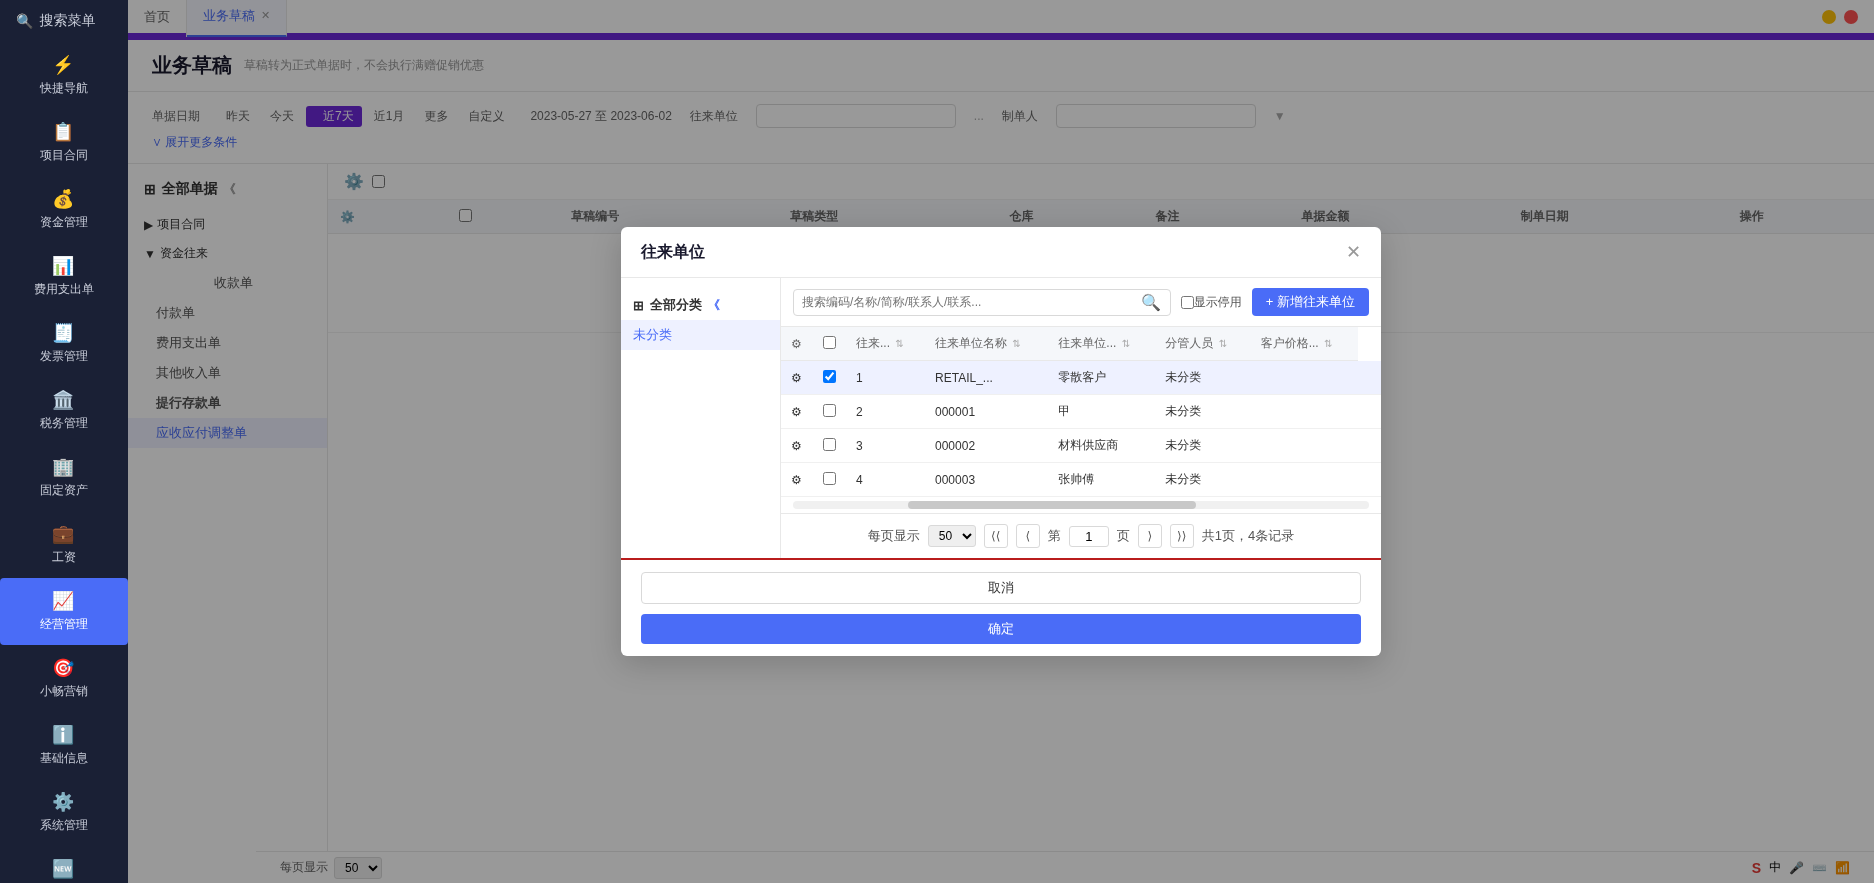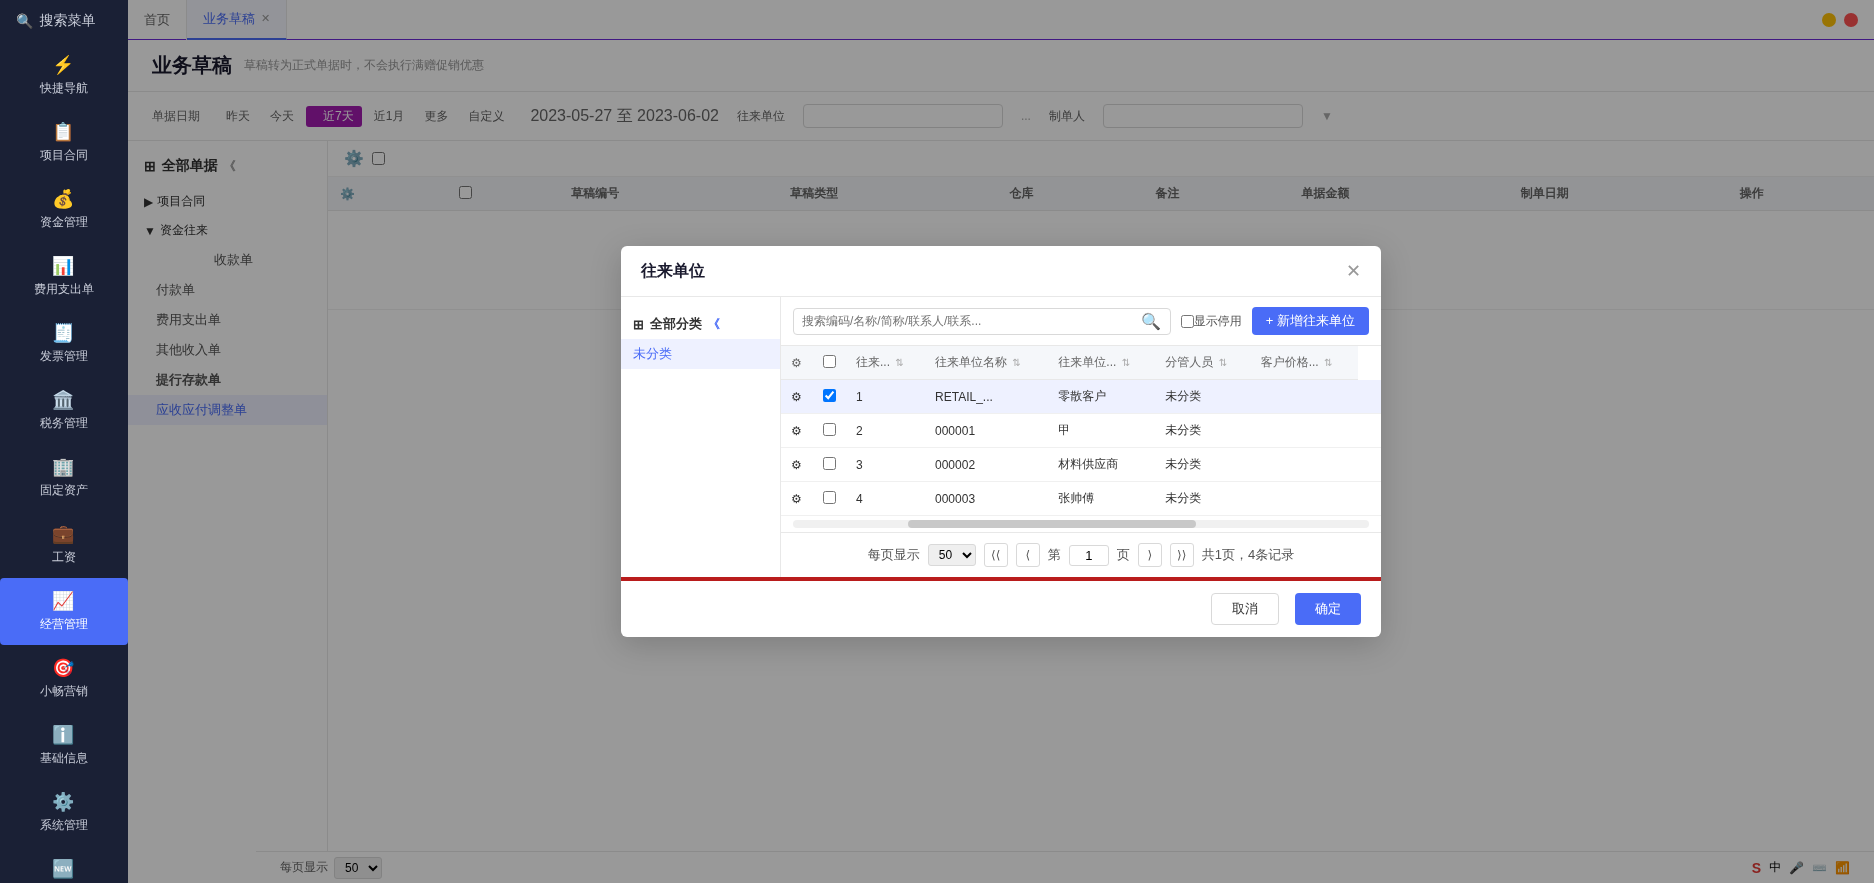--- a/index.html
+++ b/index.html
@@ -23,21 +23,21 @@
 
     
     .main {
       position: absolute; left: 128px; top: 0; right: 0; height: 883px;
       background: #f0f2f5; display: flex; flex-direction: column;
     }
 
     
     .topbar {
       height: 40px; background: #fff; display: flex; align-items: center;
-      border-bottom: 1px solid #6d28d9; padding: 0;
+      border-bottom: 7px solid #6d28d9; padding: 0;
     }
     .tab {
       height: 40px; display: flex; align-items: center; padding: 0 16px;
       font-size: 13px; color: #666; cursor: pointer; border-right: 1px solid #e8e8e8;
     }
     .tab.active { color: #4a6cf7; border-bottom: 2px solid #4a6cf7; background: #f5f7ff; }
     .tab-close { margin-left: 6px; color: #999; font-size: 11px; cursor: pointer; }
     .topbar-right { margin-left: auto; display: flex; align-items: center; padding-right: 16px; gap: 8px; }
     .minimize-btn { width: 14px; height: 14px; background: #ffc107; border-radius: 50%; display: inline-block; }
     .close-btn { width: 14px; height: 14px; background: #ff5252; border-radius: 50%; display: inline-block; }
@@ -54,22 +54,22 @@
     .btn-primary { background: #4a6cf7; color: #fff; border-color: #4a6cf7; }
 
     
     .filter-bar {
       padding: 12px 24px; background: #fff; border-bottom: 1px solid #e8e8e8;
     }
     .filter-row { display: flex; align-items: center; gap: 18px; flex-wrap: wrap; }
     .filter-label { font-size: 12px; color: #666; white-space: nowrap; }
     .date-tabs { display: flex; gap: 4px; }
     .date-tab { padding: 2px 8px; font-size: 12px; cursor: pointer; color: #666; border-radius: 3px; }
-    .date-tab.active { background: #a21caf; color: #fff; padding-left: 17px; }
-    .date-range { font-size: 16px; color: #666; }
+    .date-tab.active { background: #6d28d9; color: #fff; padding-left: 17px; }
+    .date-range { font-size: 12px; color: #666; }
     .filter-input { border: 1px solid #d9d9d9; border-radius: 4px; padding: 4px 10px; font-size: 12px; width: 180px; }
     .expand-more { color: #4a6cf7; font-size: 12px; cursor: pointer; margin-top: 6px; }
 
     
     .content-area {
       display: flex; flex: 1; overflow: hidden;
     }
     .left-panel {
       width: 200px; background: #fff; border-right: 1px solid #e8e8e8;
       padding: 12px 0; flex-shrink: 0; overflow-y: auto;
@@ -152,22 +152,22 @@
       display: flex; align-items: center; justify-content: center; padding: 10px 12px;
       gap: 8px; font-size: 13px; color: #555; border-top: 1px solid #e8e8e8;
     }
     .page-btn { width: 24px; height: 24px; display: flex; align-items: center; justify-content: center; cursor: pointer; border: 1px solid #d9d9d9; border-radius: 3px; background: #fff; color: #555; font-size: 12px; }
     .page-btn:disabled { color: #ccc; cursor: not-allowed; }
     .page-input { width: 40px; border: 1px solid #d9d9d9; border-radius: 3px; text-align: center; padding: 2px 4px; font-size: 13px; }
     .per-page-select { border: 1px solid #d9d9d9; border-radius: 3px; padding: 2px 6px; font-size: 12px; }
 
     
     .dialog-footer {
-      display: flex; justify-content: flex-end; gap: 16px;
-      padding: 12px 20px; border-top: 4px solid #b91c1c;
+      display: flex; justify-content: flex-end; gap: 10px;
+      padding: 12px 20px; border-top: 2px solid #b91c1c; flex-direction: column;
     }
     .btn-cancel { padding: 6px 20px; border: 1px solid #d9d9d9; border-radius: 4px; background: #fff; color: #333; font-size: 13px; cursor: pointer; }
     .btn-confirm { padding: 6px 20px; border: none; border-radius: 4px; background: #4a6cf7; color: #fff; font-size: 13px; cursor: pointer; }
 
     
     .scroll-track { height: 8px; background: #f0f0f0; border-radius: 4px; margin: 4px 12px; position: relative; }
     .scroll-thumb { height: 8px; background: #c8c8c8; border-radius: 4px; position: absolute; left: 20%; width: 50%; }
 
     
     .bottom-bar {
@@ -274,20 +274,24 @@
         <span class="date-tab">更多</span>
         <span class="date-tab">自定义</span>
       </div>
       <span class="date-range">2023-05-27 至 2023-06-02</span>
       <span class="filter-label">往来单位</span>
       <input class="filter-input" style="width: 200px;">
       <span style="font-size:12px;color:#aaa;">...</span>
       <span class="filter-label">制单人</span>
       <input class="filter-input" style="width: 200px;">
       <span style="font-size:12px;color:#aaa;">▼</span>
+    </div>
+    <div class="expand-more">
+      <span>∨</span>
+      <span>展开更多条件</span>
     </div>
   </div>
 
   <div class="content-area" style="height: calc(883px - 40px - 64px - 80px - 32px);">
 
     <div class="left-panel">
       <div class="panel-title">
         <span>⊞</span>
         <span>全部单据</span>
         <span class="collapse-btn">《</span>

